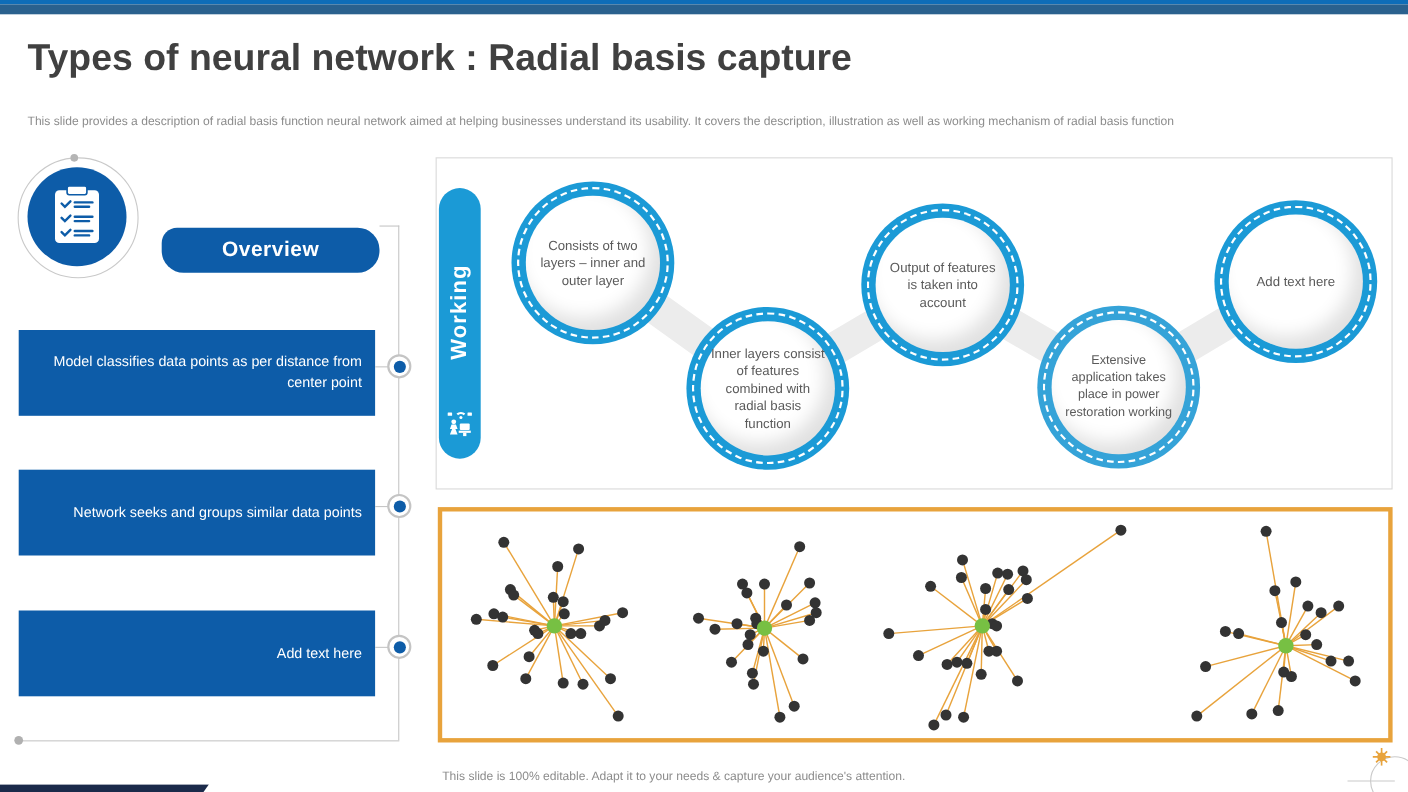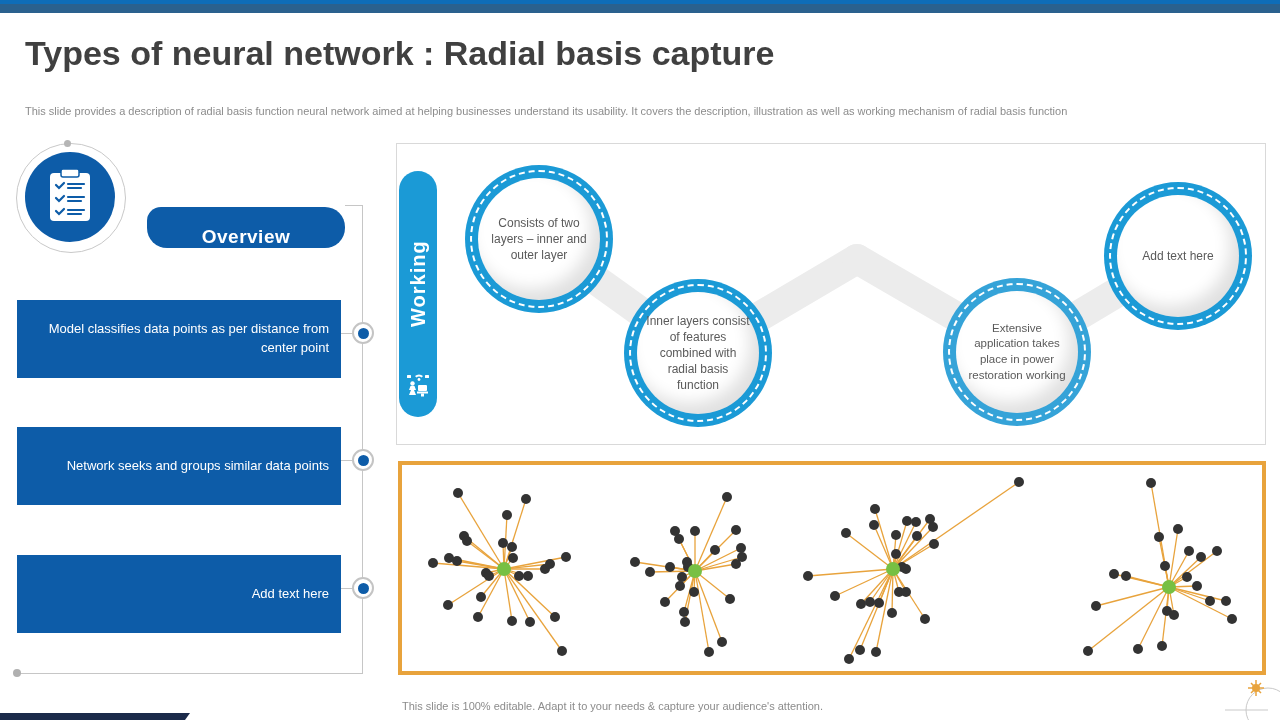--- a/index.html
+++ b/index.html
@@ -16,21 +16,21 @@
   .topbar-dark{left:0;top:4px;width:1280px;height:9px;background:#2a618e;}
 
   
   .title{left:25px;top:34px;width:1100px;font-size:34px;font-weight:700;color:#404040;letter-spacing:0px;}
   .subtitle{left:25px;top:89px;width:1200px;font-size:11px;color:#8c8c8c;margin-top:16px;}
 
   
   .clip-arc{left:16px;top:143px;width:108px;height:108px;border:1px solid #c9c9c9;border-radius:50%;}
   .clip-arc-dot{left:64px;top:140px;width:7px;height:7px;background:#b5b5b5;border-radius:50%;}
   .clip-circle{left:25px;top:152px;width:90px;height:90px;background:#0d5ca8;border-radius:50%;display:flex;align-items:center;justify-content:center;}
-  .overview-pill{left:147px;top:207px;width:198px;height:41px;background:#0d5ca8;border-radius:14px 20px 20px 20px;display:flex;align-items:flex-end;justify-content:center;color:#fff;font-size:19px;font-weight:700;letter-spacing:.5px;}
+  .overview-pill{left:147px;top:207px;width:198px;height:41px;background:#0d5ca8;border-radius:14px 20px 20px 20px;display:flex;align-items:center;justify-content:center;color:#fff;font-size:19px;font-weight:700;letter-spacing:.5px;}
 
   .ov-box{left:17px;width:324px;height:78px;background:#0d5ca8;color:#fff;display:flex;align-items:center;justify-content:flex-end;text-align:right;font-size:13px;padding-right:12px;box-sizing:border-box;line-height:1.45;}
   .ov-box-1{top:300px;}
   .ov-box-2{top:427px;}
   .ov-box-3{top:555px;}
 
   .vline{left:362px;top:205px;width:1px;height:468px;background:#c6c6c6;}
   .hline-top{left:345px;top:205px;width:18px;height:1px;background:#c6c6c6;}
   .hline-bottom{left:17px;top:673px;width:346px;height:1px;background:#c6c6c6;}
   .hline-dot{left:13px;top:669px;width:8px;height:8px;background:#b0b0b0;border-radius:50%;}
@@ -144,20 +144,25 @@
 
   <div class="step-circle" style="left:68px;top:21px;background:#1b9ad6;">
     <div class="step-face"></div>
     <div class="step-dash"></div>
     <div class="step-text">Consists of two layers – inner and outer layer</div>
   </div>
   <div class="step-circle" style="left:227px;top:135px;background:#1b9ad6;">
     <div class="step-face"></div>
     <div class="step-dash"></div>
     <div class="step-text">Inner layers consist of features combined with radial basis function</div>
+  </div>
+  <div class="step-circle" style="left:386px;top:41px;background:#1b9ad6;">
+    <div class="step-face"></div>
+    <div class="step-dash"></div>
+    <div class="step-text">Output of features is taken into account</div>
   </div>
   <div class="step-circle" style="left:546px;top:134px;background:#35a3d8;">
     <div class="step-face"></div>
     <div class="step-dash"></div>
     <div class="step-text" style="font-size:11.5px;">Extensive application takes place in power restoration working</div>
   </div>
   <div class="step-circle" style="left:707px;top:38px;background:#1b9ad6;">
     <div class="step-face"></div>
     <div class="step-dash"></div>
     <div class="step-text">Add text here</div>

